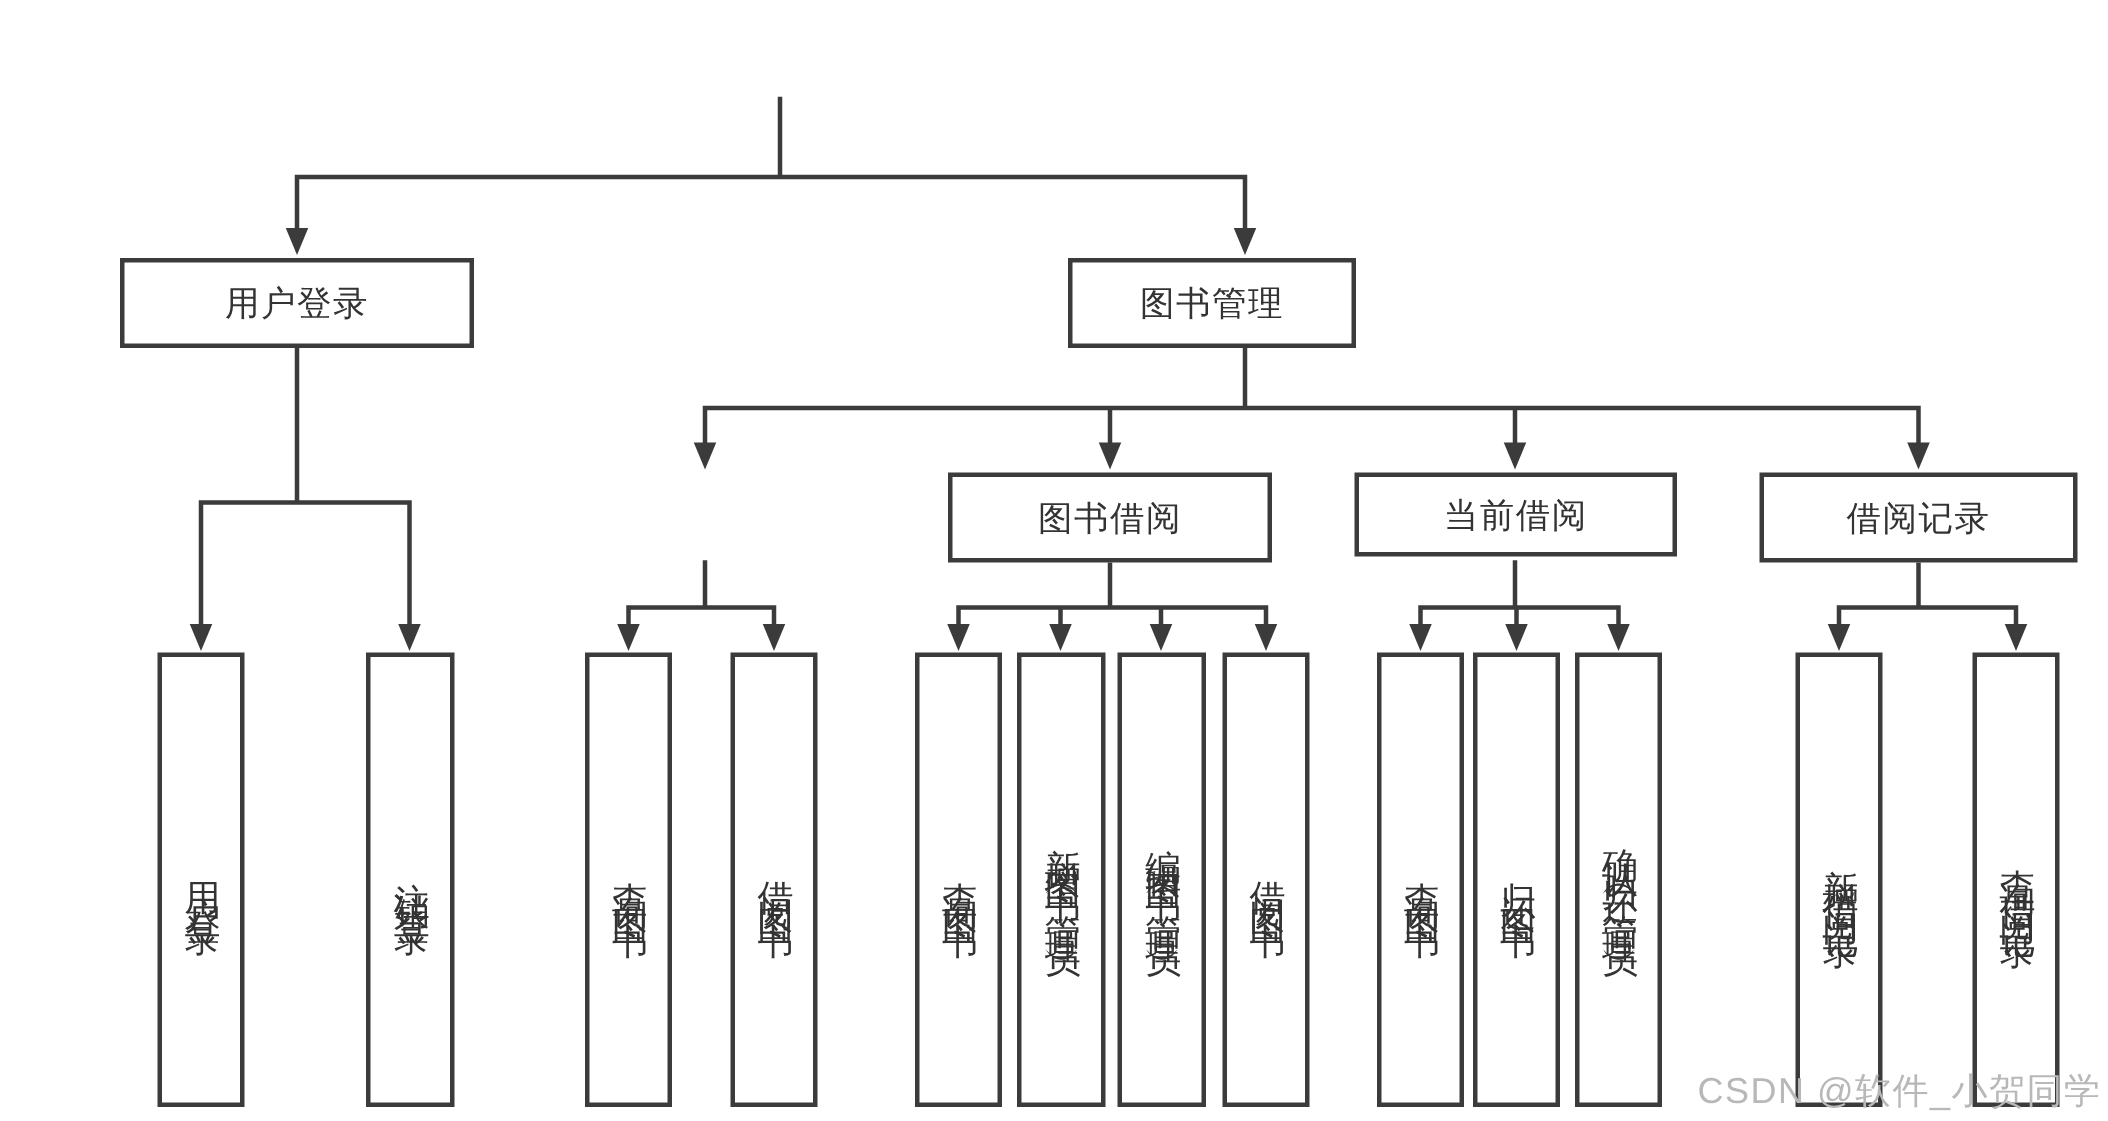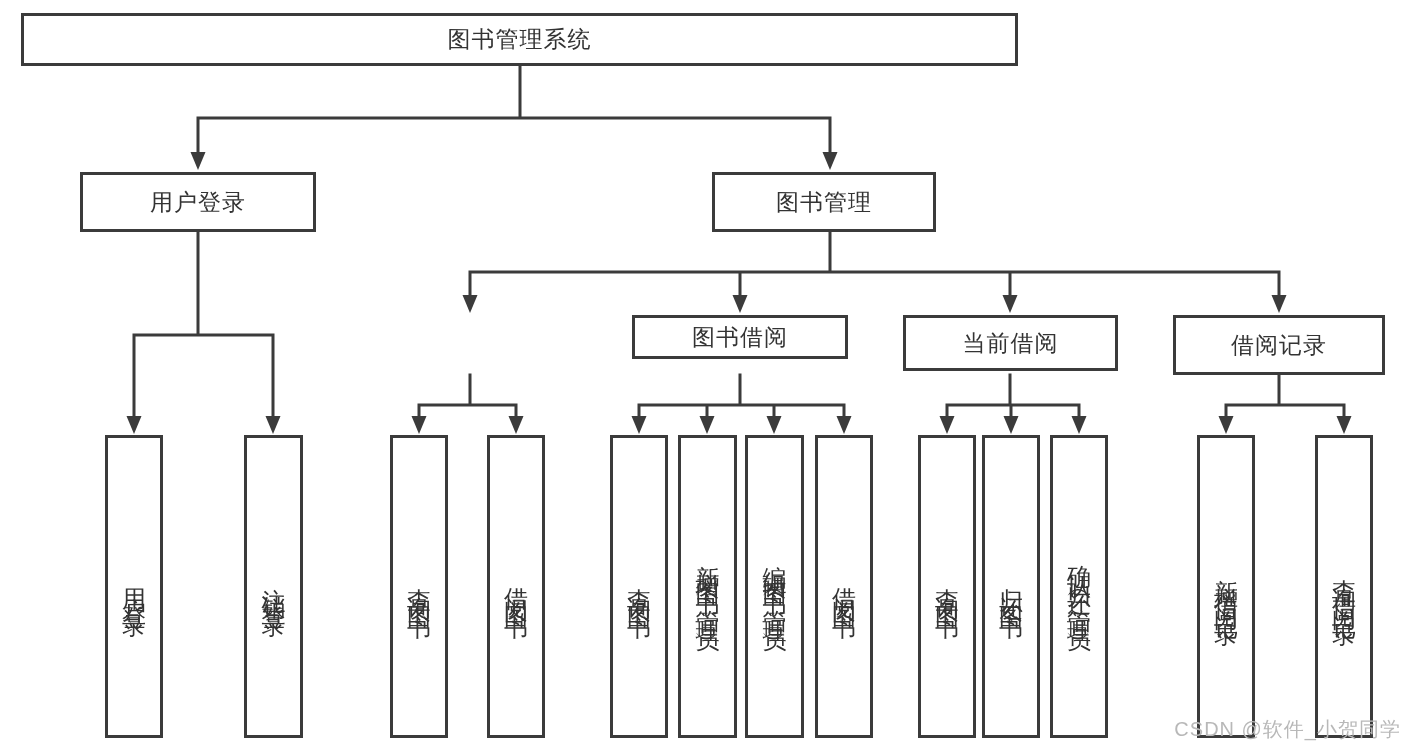--- a/index.html
+++ b/index.html
@@ -41,21 +41,21 @@
     writing-mode: vertical-rl;
     text-orientation: upright;
     font-size: 24px;
     letter-spacing: 9px;
     line-height: 1;
   }
   .watermark {
     position: absolute;
     right: 4px;
     bottom: 4px;
-    font-size: 20px;
+    font-size: 24px;
     color: #b8b8b8;
     letter-spacing: 1px;
     white-space: nowrap;
   }
 </style>
 </head>
 <body>
 
 <div class="canvas">
 
@@ -85,26 +85,25 @@
       <polygon points="766.5,416 781.5,416 774,434"></polygon>
       <polygon points="836.5,416 851.5,416 844,434"></polygon>
       <polygon points="939.5,416 954.5,416 947,434"></polygon>
       <polygon points="1003.5,416 1018.5,416 1011,434"></polygon>
       <polygon points="1071.5,416 1086.5,416 1079,434"></polygon>
       <polygon points="1218.5,416 1233.5,416 1226,434"></polygon>
       <polygon points="1336.5,416 1351.5,416 1344,434"></polygon>
     </g>
   </svg>
 
-  <div class="node" style="left:21px; top:13px; width:997px; height:53px">图书管理系统</div>
 
   <div class="node" style="left:80px; top:172px; width:236px; height:60px">用户登录</div>
-  <div class="node" style="left:712px; top:172px; width:224px; height:60px">图书管理</div>
+  <div class="node" style="left:712px; top:172px; width:192px; height:60px">图书管理</div>
 
-  <div class="node" style="left:632px; top:315px; width:216px; height:44px">图书借阅</div>
+  <div class="node" style="left:632px; top:315px; width:216px; height:60px">图书借阅</div>
   <div class="node" style="left:903px; top:315px; width:215px; height:56px">当前借阅</div>
   <div class="node" style="left:1173px; top:315px; width:212px; height:60px">借阅记录</div>
 
   <div class="node leaf" style="left:105px; top:435px; width:58px; height:303px">用户登录</div>
   <div class="node leaf" style="left:244px; top:435px; width:59px; height:303px">注销登录</div>
 
   <div class="node leaf" style="left:390px; top:435px; width:58px; height:303px">查询图书</div>
   <div class="node leaf" style="left:487px; top:435px; width:58px; height:303px">借阅图书</div>
 
   <div class="node leaf" style="left:610px; top:435px; width:58px; height:303px">查询图书</div>

